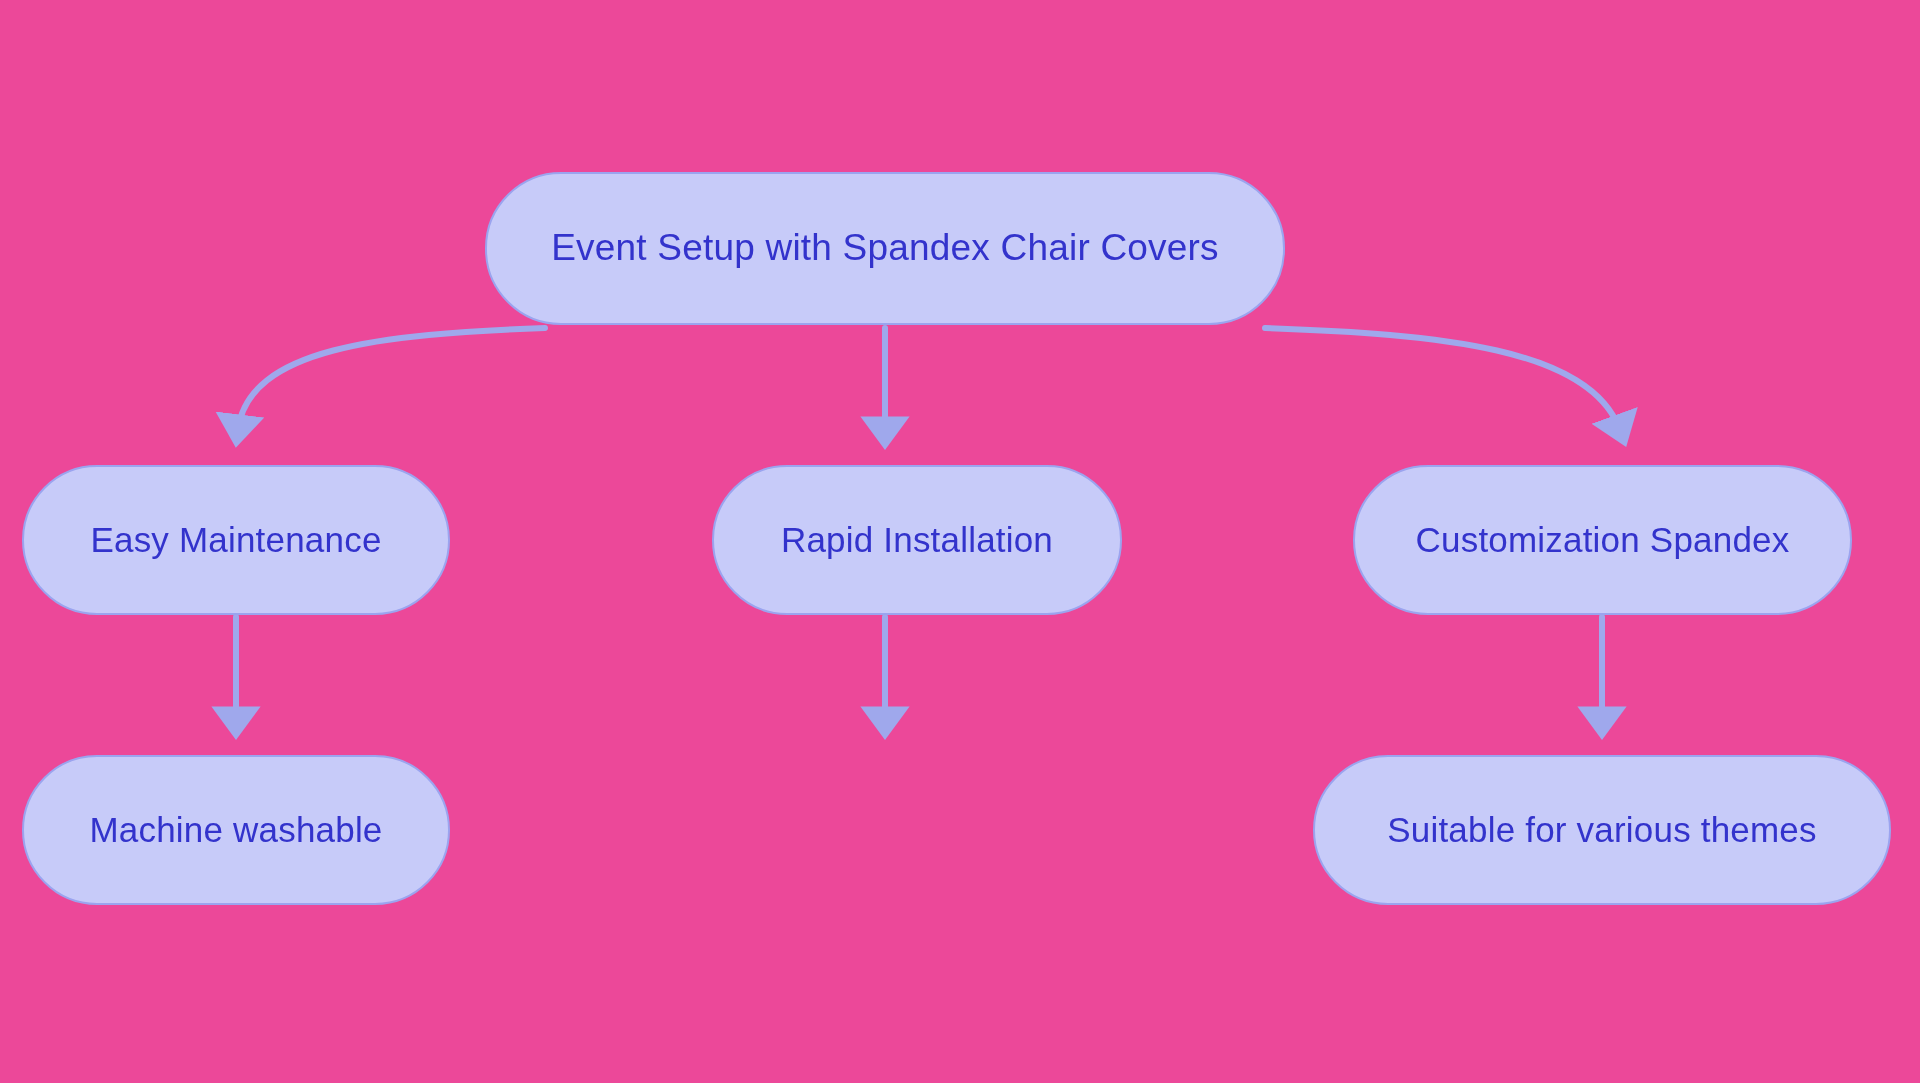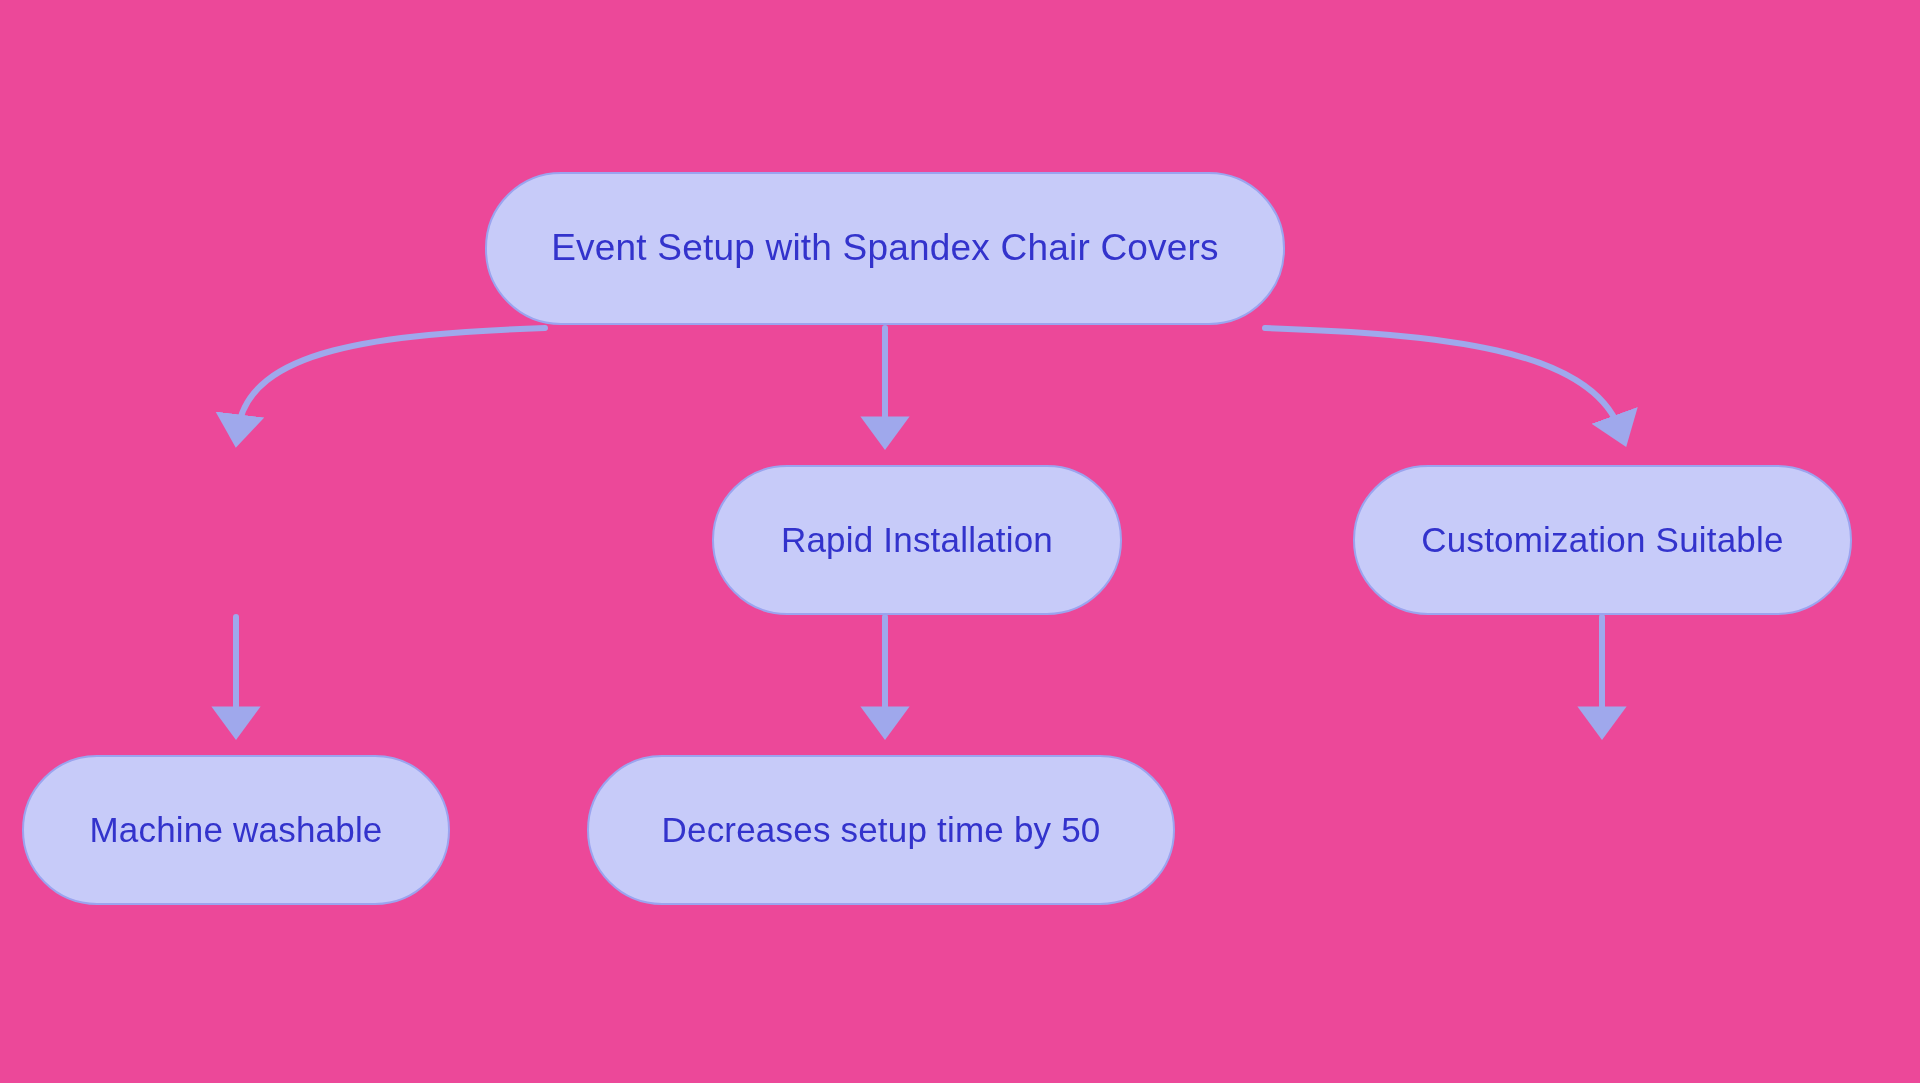--- a/index.html
+++ b/index.html
@@ -73,31 +73,34 @@
 
     <path d="M 885 617 L 885 722" fill="none" stroke="#9fa8ec" stroke-width="6" stroke-linecap="round" marker-end="url(#arrowhead)"></path>
 
     <path d="M 1602 617 L 1602 722" fill="none" stroke="#9fa8ec" stroke-width="6" stroke-linecap="round" marker-end="url(#arrowhead)"></path>
   </svg>
 
   <div class="node node-root" style="left:485px; top:172px; width:800px; height:153px;">
     <span class="node-label">Event Setup with Spandex Chair Covers</span>
   </div>
 
+  <div class="node node-mid" style="left:22px; top:465px; width:428px; height:150px;">
+    <span class="node-label">Easy Maintenance</span>
+  </div>
 
   <div class="node node-mid" style="left:712px; top:465px; width:410px; height:150px;">
     <span class="node-label">Rapid Installation</span>
   </div>
 
   <div class="node node-mid" style="left:1353px; top:465px; width:499px; height:150px;">
-    <span class="node-label">Customization Suitable</span>
+    <span class="node-label">Customization Spandex</span>
   </div>
 
   <div class="node node-leaf" style="left:22px; top:755px; width:428px; height:150px;">
     <span class="node-label">Machine washable</span>
   </div>
 
-  <div class="node node-leaf" style="left:587px; top:755px; width:588px; height:150px;">
-    <span class="node-label">Decreases setup time by 50</span>
+
+  <div class="node node-leaf" style="left:1313px; top:755px; width:578px; height:150px;">
+    <span class="node-label">Suitable for various themes</span>
   </div>
-
 
 </div>
 
 </body></html>

